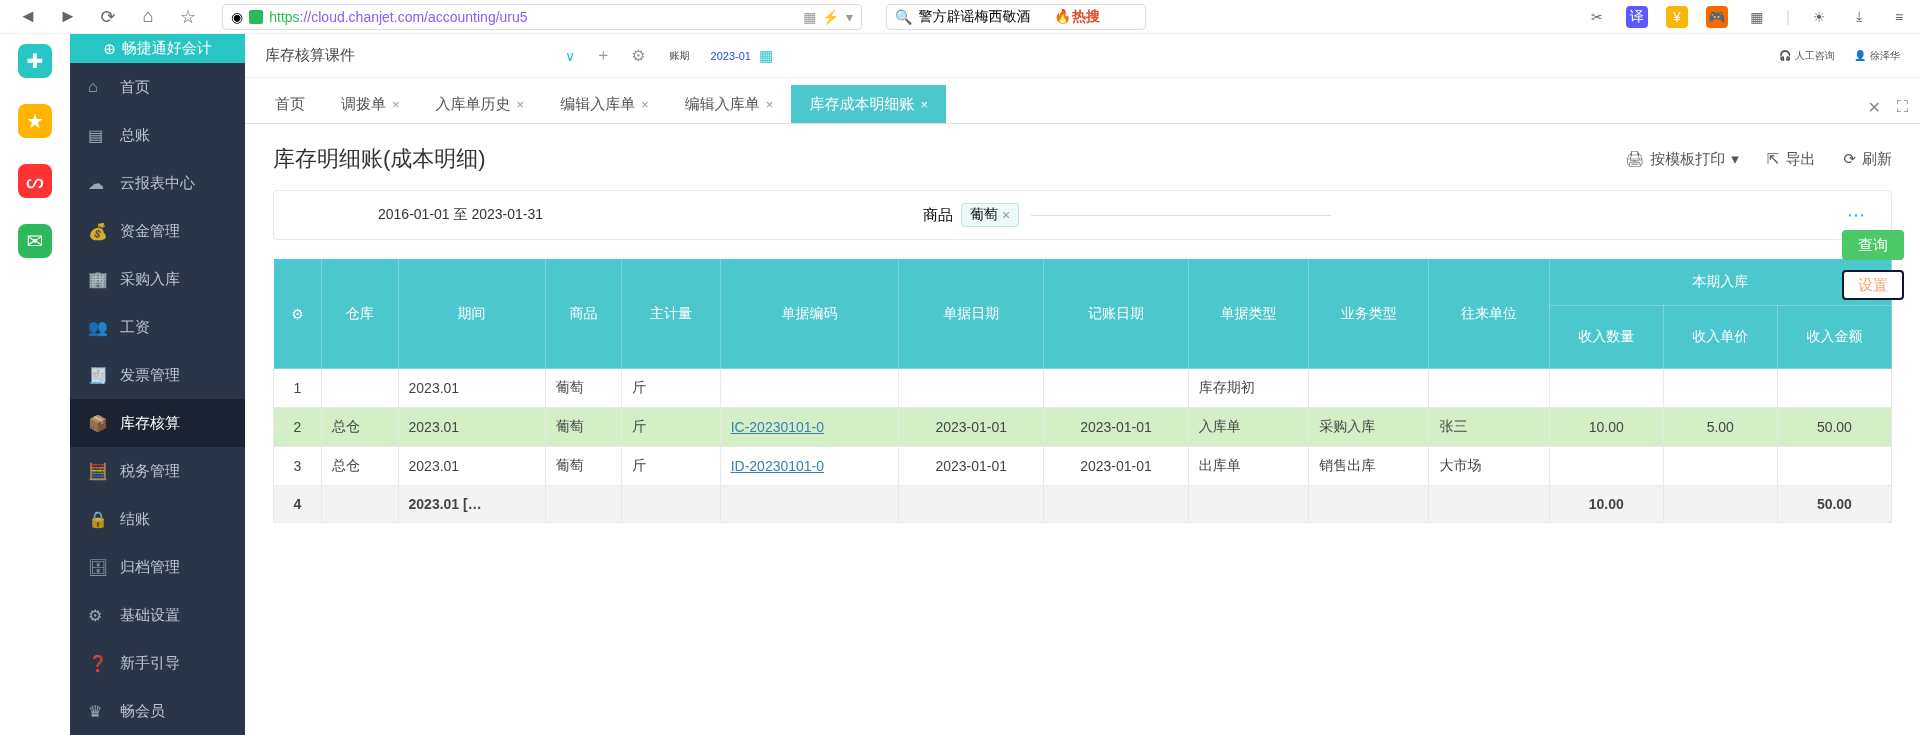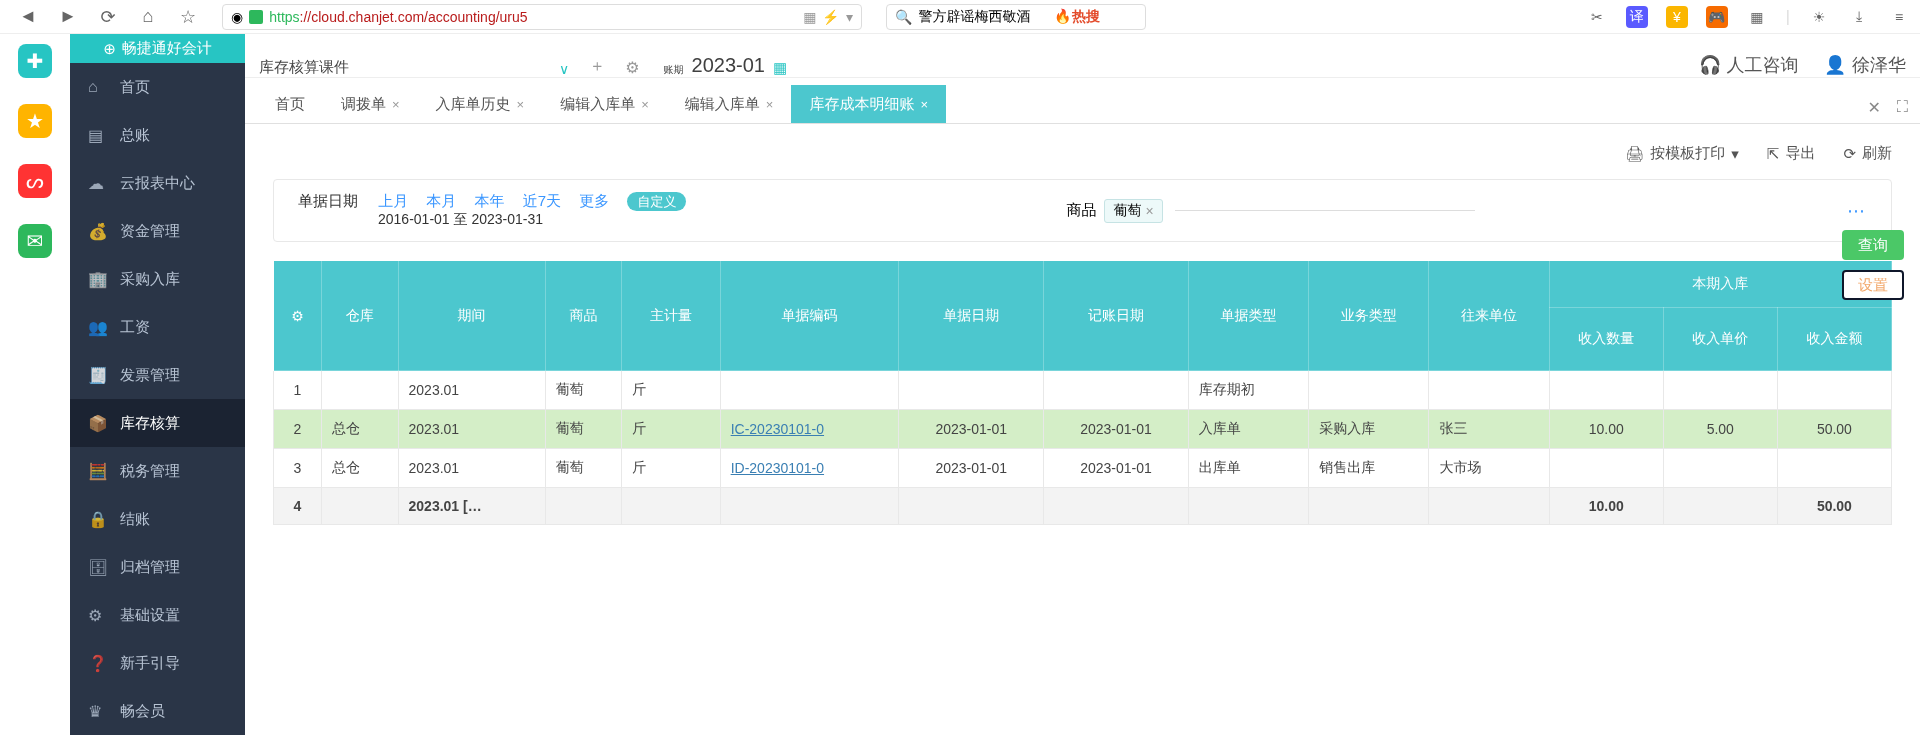--- a/index.html
+++ b/index.html
@@ -2,21 +2,21 @@
 <html><head>
 <meta charset="utf-8">
 <style>
 *{box-sizing:border-box;margin:0;padding:0;font-family:"Microsoft YaHei",sans-serif}
 body{width:1920px;height:735px;overflow:hidden;background:#fff}
 .browser-bar{height:34px;background:#fff;display:flex;align-items:center;gap:4px;padding:0 10px;border-bottom:1px solid #eee}
 .browser-bar .nav-btn{width:36px;height:28px;display:flex;align-items:center;justify-content:center;color:#666;font-size:18px;cursor:pointer}
 .url-box{flex:0 0 640px;height:26px;border:1px solid #ddd;border-radius:4px;display:flex;align-items:center;padding:0 8px;gap:6px;font-size:14px;margin-left:12px}
 .url-green{width:14px;height:14px;background:#2db85c;border-radius:2px}
 .url-text .https{color:#2db85c}
-.url-text .rest{color:#b91c1c}
+.url-text .rest{color:#8b5cf6}
 .search-box{flex:0 0 260px;height:26px;border:1px solid #ddd;border-radius:4px;display:flex;align-items:center;padding:0 8px;gap:6px;font-size:14px;margin-left:20px}
 .hot{color:#e34b2b;font-weight:bold;margin-left:18px}
 .toolbar-icons{display:flex;gap:18px;margin-left:auto;align-items:center}
 .tb-ico{width:22px;height:22px;border-radius:4px;display:flex;align-items:center;justify-content:center;font-size:14px}
 .tb-ico.b{background:#5a5aff;color:#fff}
 .tb-ico.y{background:#fbb600;color:#fff}
 .tb-ico.g{background:#f66b00;color:#fff}
 .tb-ico.k{color:#666}
 .app-body{display:flex;height:calc(100% - 34px)}
 .left-strip{width:70px;background:#fff;display:flex;flex-direction:column;align-items:center;gap:26px;padding-top:10px}
@@ -24,28 +24,28 @@
 .strip-ico.teal{background:#27c5c3}
 .strip-ico.star{background:#ffb400}
 .strip-ico.weibo{background:#f33;color:#fff}
 .strip-ico.mail{background:#2db85c}
 .sidebar{width:175px;background:#2a3547;color:#b8c4d4;display:flex;flex-direction:column}
 .sidebar-logo{height:44px;background:#27c5c3;color:#fff;display:flex;align-items:center;justify-content:center;font-size:15px;font-weight:500;gap:6px}
 .side-item{height:48px;display:flex;align-items:center;gap:14px;padding:0 18px;font-size:15px;cursor:pointer}
 .side-item .ico{width:18px;font-size:16px;opacity:.8}
 .side-item.active{background:#1b2332;color:#fff}
 .main{flex:1;background:#fff;display:flex;flex-direction:column;overflow:hidden}
-.top-row{height:44px;display:flex;align-items:flex-end;padding:0 14px;border-bottom:1px solid #eee}
+.top-row{height:44px;display:flex;align-items:center;padding:0 20px;border-bottom:1px solid #eee}
 .org{font-size:15px;color:#444}
 .org-drop{color:#27c5c3;margin-left:210px;font-size:14px}
 .top-row .ic{margin-left:20px;color:#999;font-size:16px}
 .period-label{margin-left:24px;color:#444;font-size:10px}
-.period-val{margin-left:8px;color:#404040;font-size:20px}
+.period-val{margin-left:21px;color:#1d4ed8;font-size:11px}
 .period-cal{margin-left:8px;color:#27c5c3;font-size:15px}
-.top-right{margin-left:auto;display:flex;align-items:center;gap:26px;font-size:18px;color:#555}
+.top-right{margin-left:auto;display:flex;align-items:center;gap:20px;font-size:10px;color:#555}
 .tabs-row{height:46px;display:flex;align-items:flex-end;border-bottom:1px solid #e0e0e0;padding:0 12px}
 .tab{padding:0 18px;height:38px;display:flex;align-items:center;font-size:15px;color:#555;cursor:pointer}
 .tab .x{margin-left:6px;color:#999;font-size:13px}
 .tab.active{background:#4cc7ce;color:#fff}
 .tab.active .x{color:#fff}
 .tabs-right{margin-left:auto;display:flex;gap:16px;padding-bottom:6px;color:#888;font-size:16px}
 .page-title-row{display:flex;align-items:center;padding:20px 28px 10px}
 .page-title{font-size:22px;color:#333}
 .pt-actions{margin-left:auto;display:flex;gap:28px;font-size:15px;color:#555}
 .pt-actions .act{display:flex;align-items:center;gap:6px;cursor:pointer}
@@ -225,38 +225,30 @@
             <span class="x">×</span>
           </div>
         </div>
       <div class="tabs-right">
         <span>✕</span>
         <span>⛶</span>
       </div>
     </div>
 
     <div class="page-title-row">
+      <div class="page-title">库存明细账(成本明细)</div>
       <div class="pt-actions">
         <span class="act">🖨 <span>按模板打印</span> ▾</span>
         <span class="act">⇱ <span>导出</span></span>
         <span class="act">⟳ <span>刷新</span></span>
       </div>
     </div>
 
     <div class="filter-row">
       <div class="f-block">
-        <div>
-          <span class="f-label">单据日期</span>
-          <span class="f-opt">上月</span>
-          <span class="f-opt">本月</span>
-          <span class="f-opt">本年</span>
-          <span class="f-opt">近7天</span>
-          <span class="f-opt">更多</span>
-          <span class="f-chip">自定义</span>
-        </div>
         <div class="f-dates" style="margin-left:80px">2016-01-01 至 2023-01-31</div>
       </div>
       <div class="f-prod">
         <span>商品</span>
         <span class="chip">
             <span>葡萄</span>
             <span class="x">×</span>
           </span>
         <div style="width:300px;border-bottom:1px solid #ddd;height:1px;margin-left:4px"></div>
       </div>

